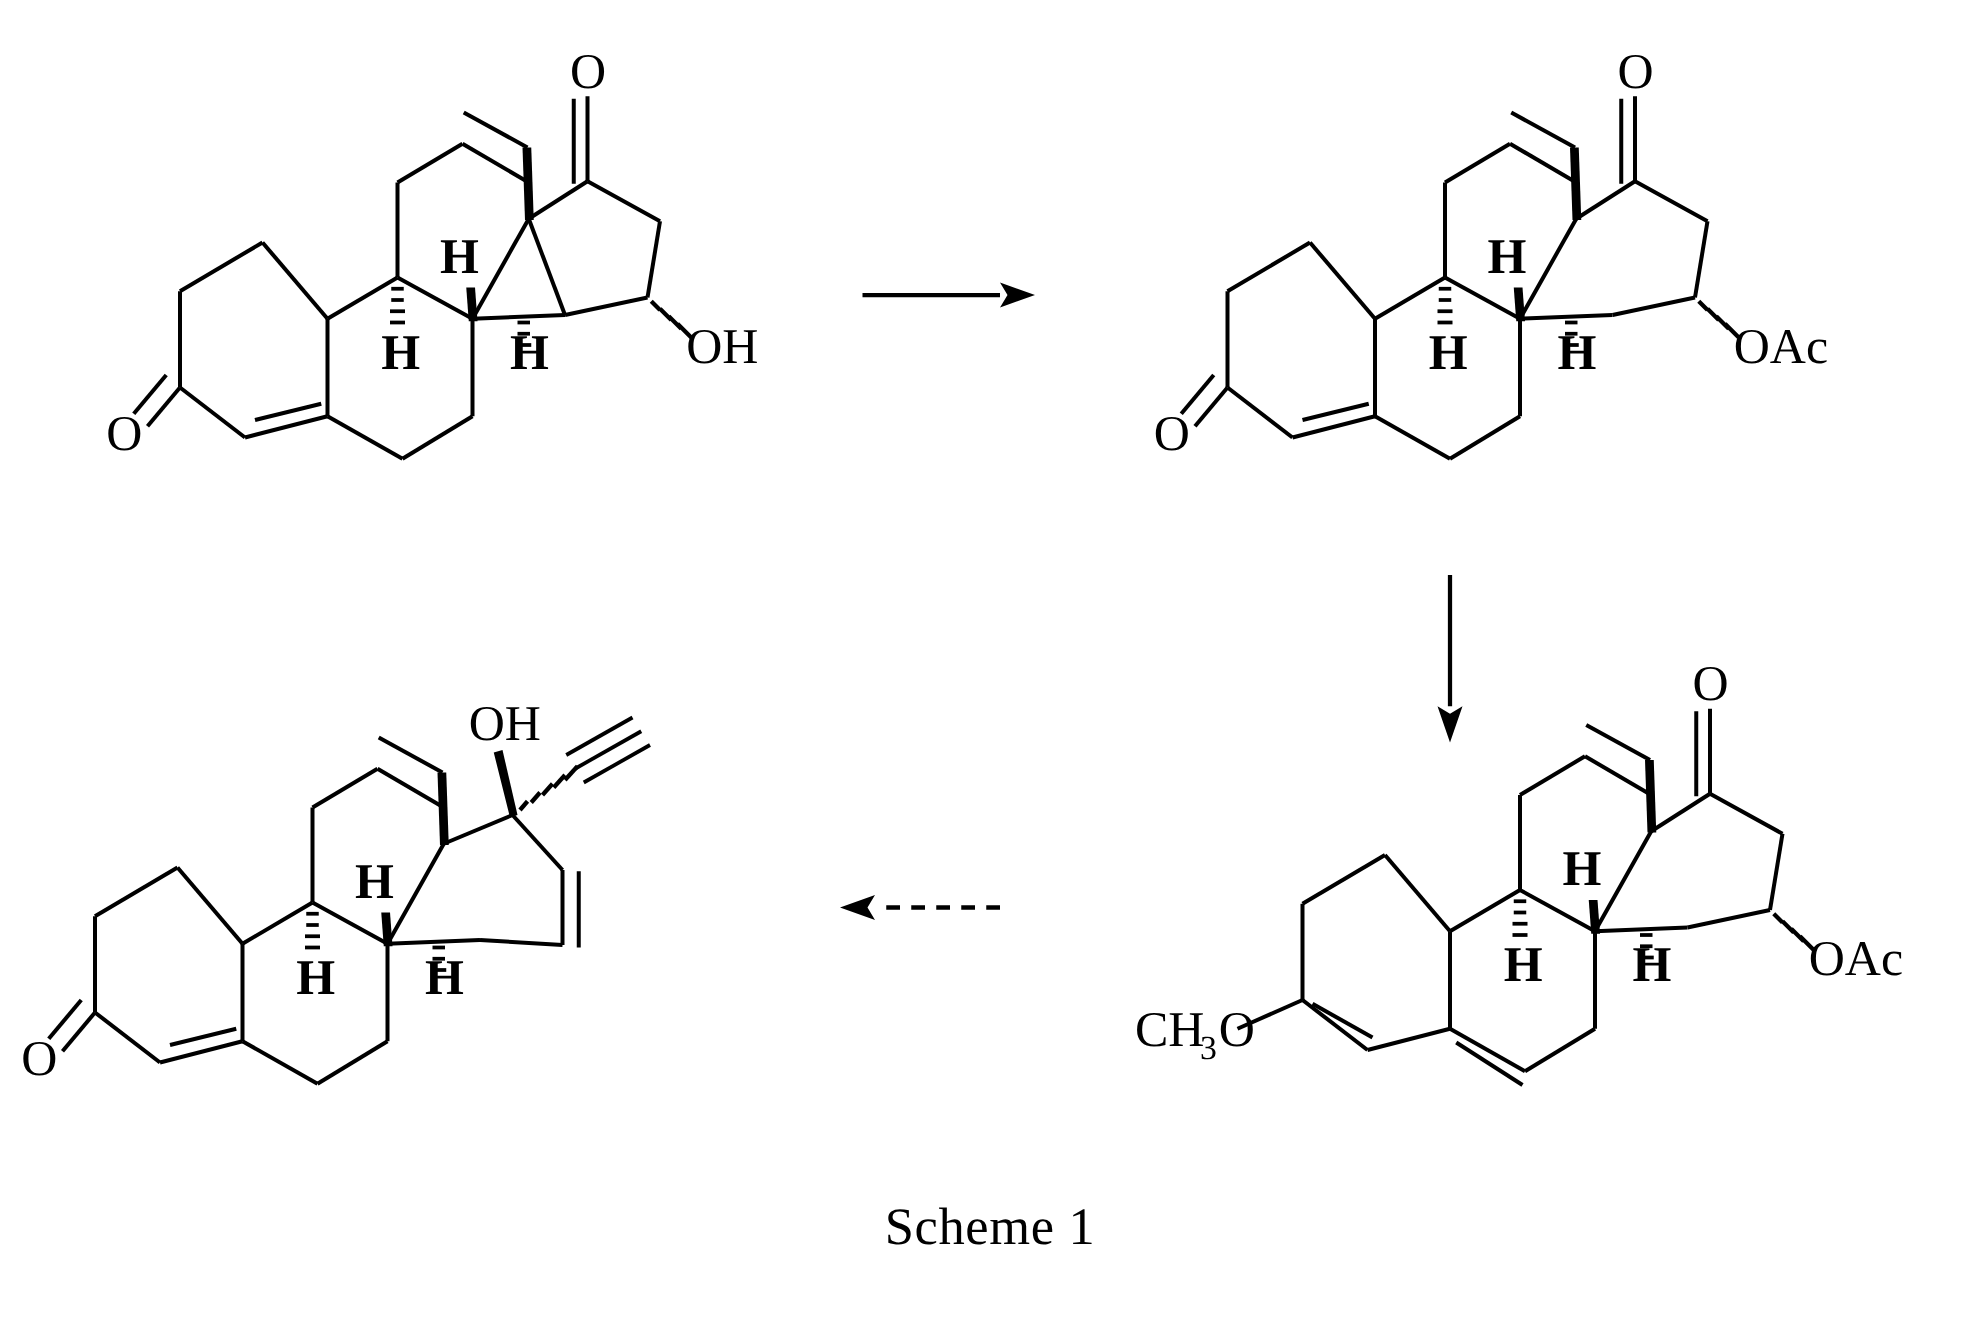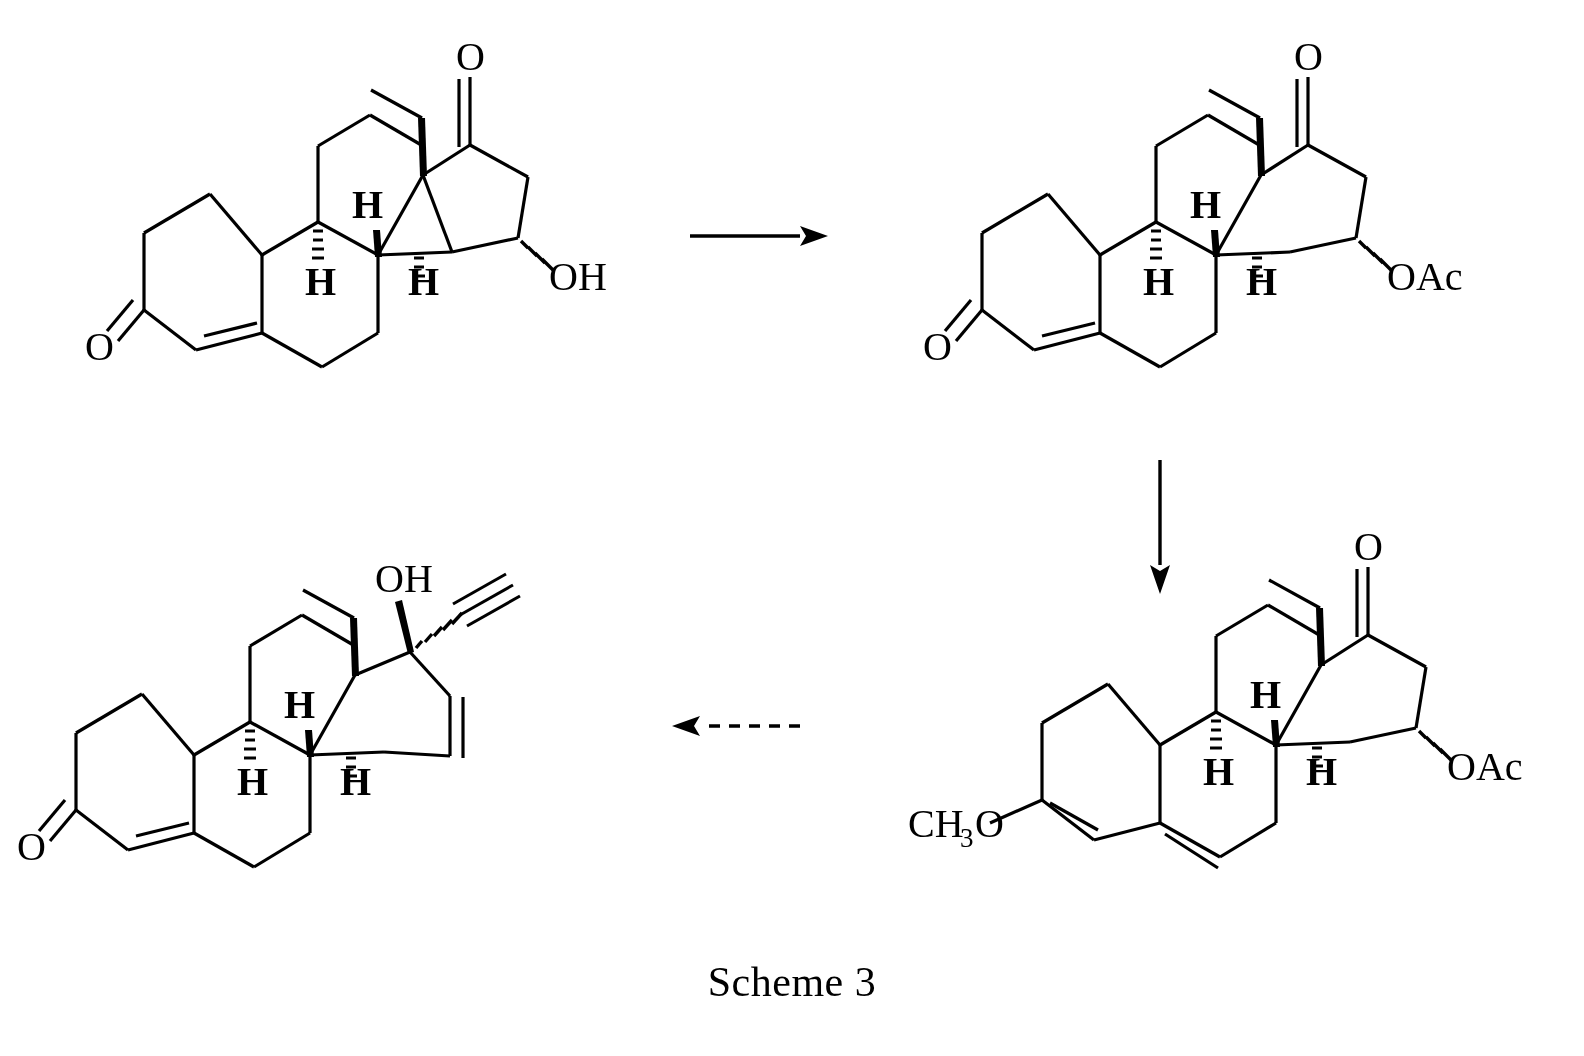--- a/index.html
+++ b/index.html
@@ -347,15 +347,15 @@
           <line x1="414" y1="258" x2="424" y2="258"></line>
           <line x1="414" y1="267" x2="424" y2="267"></line>
           <line x1="413" y1="276" x2="425" y2="276"></line>
         </g>
         <text class="atom-h" x="408" y="295">H</text>
       </g>
 
     </svg>
   </div>
 
-  <div class="caption">Scheme 3</div>
+  <div class="caption">Scheme 1</div>
 
 </div>
 
 </body></html>

